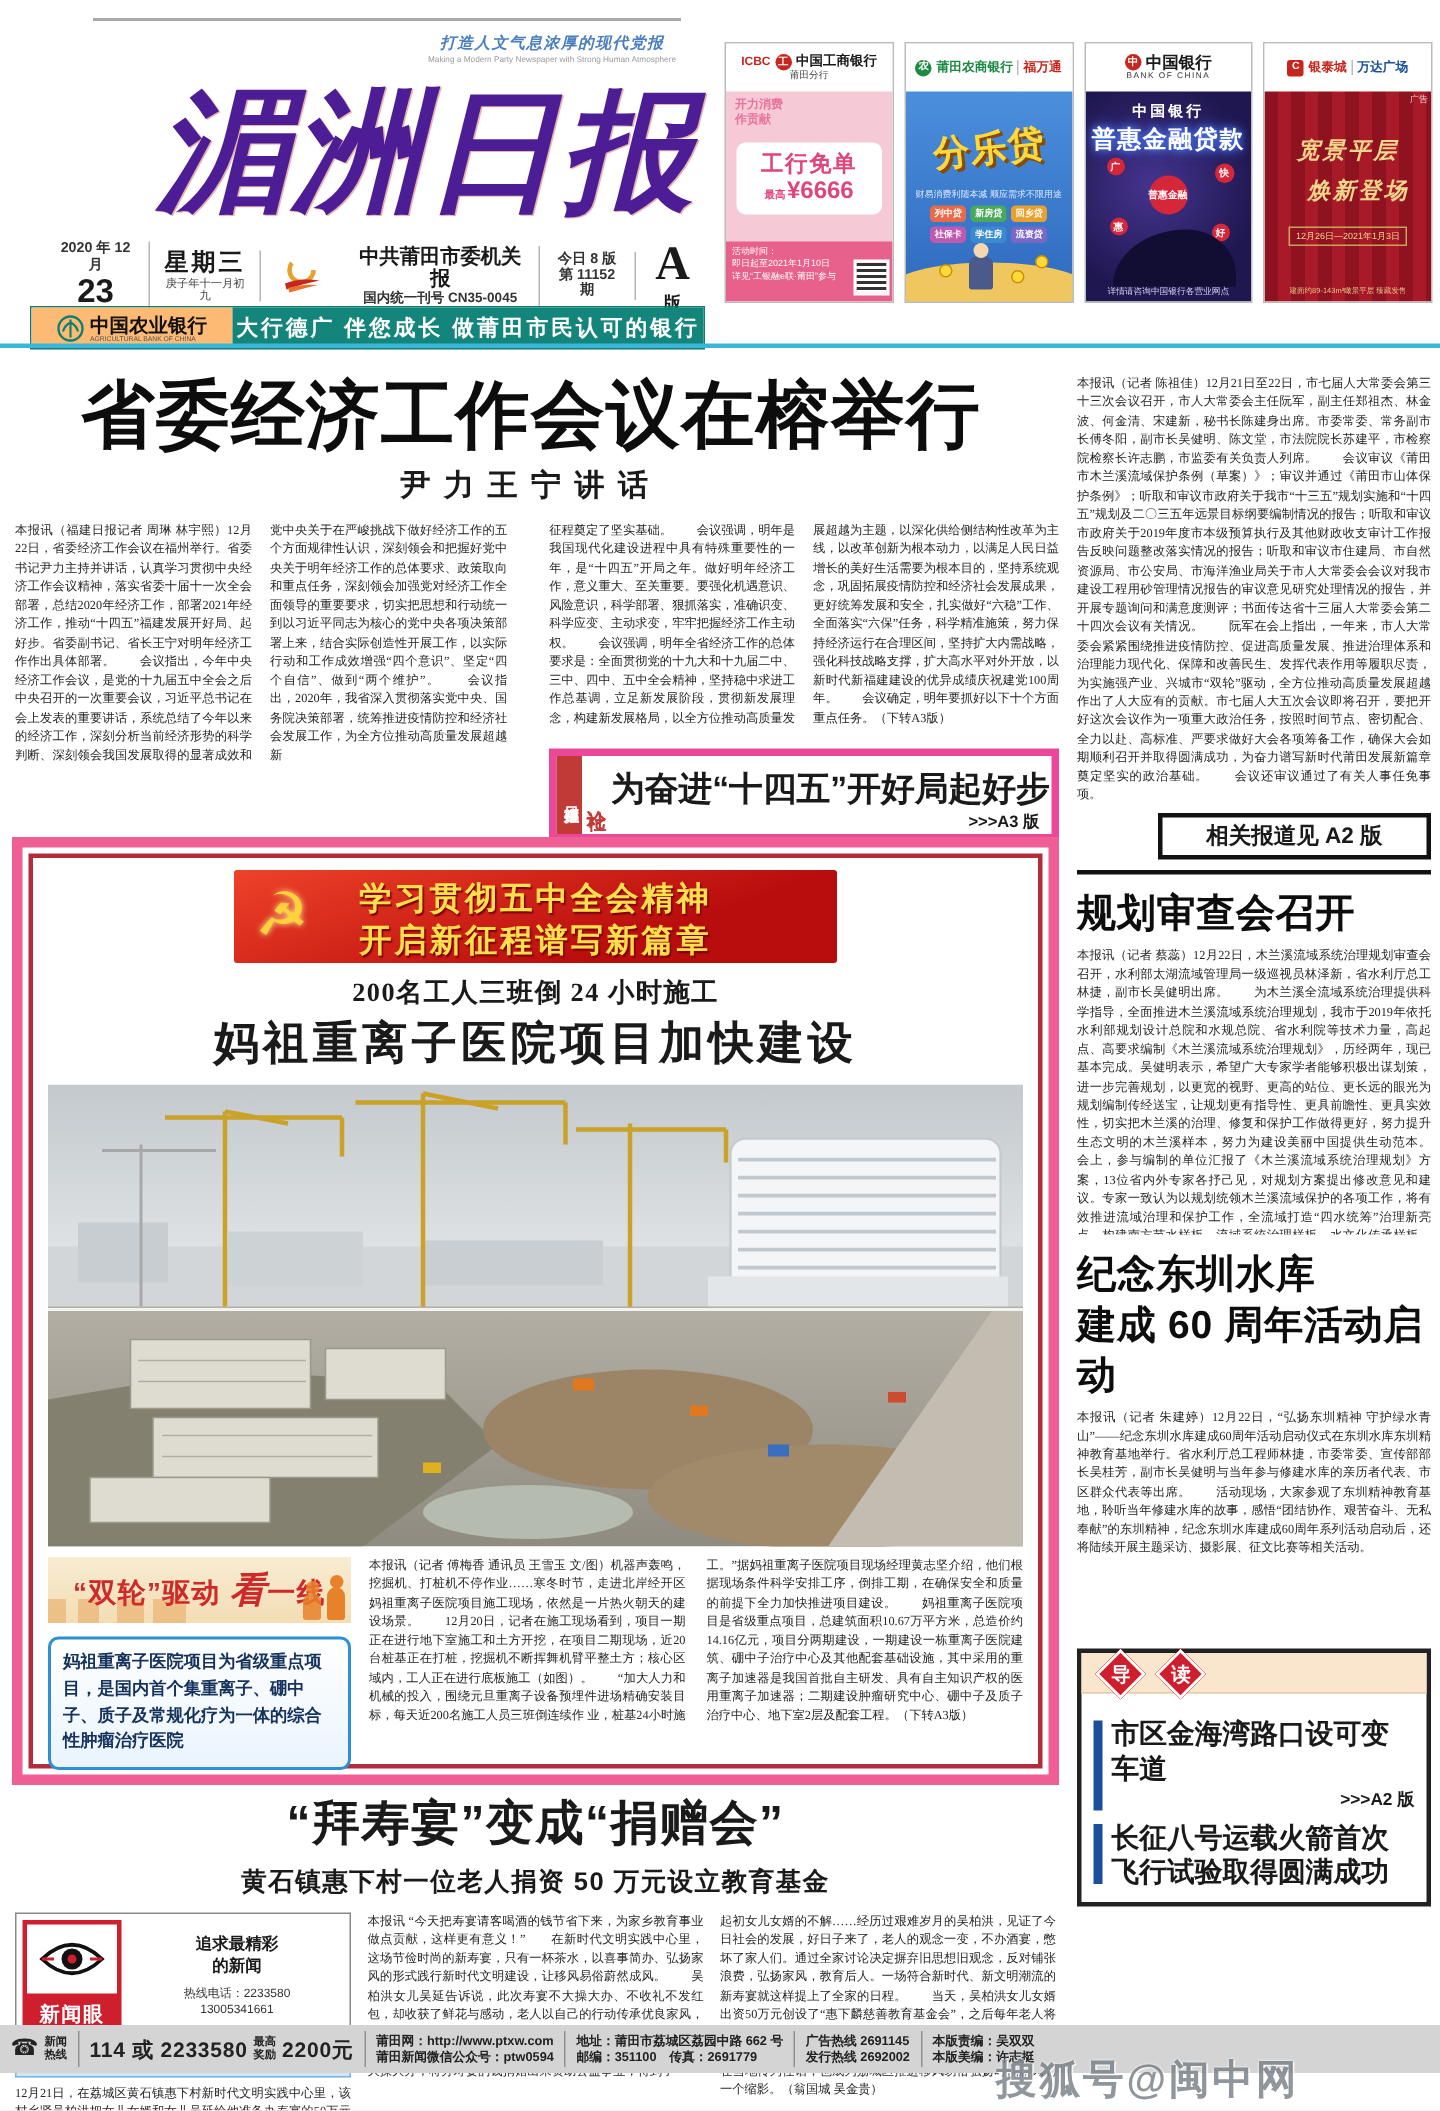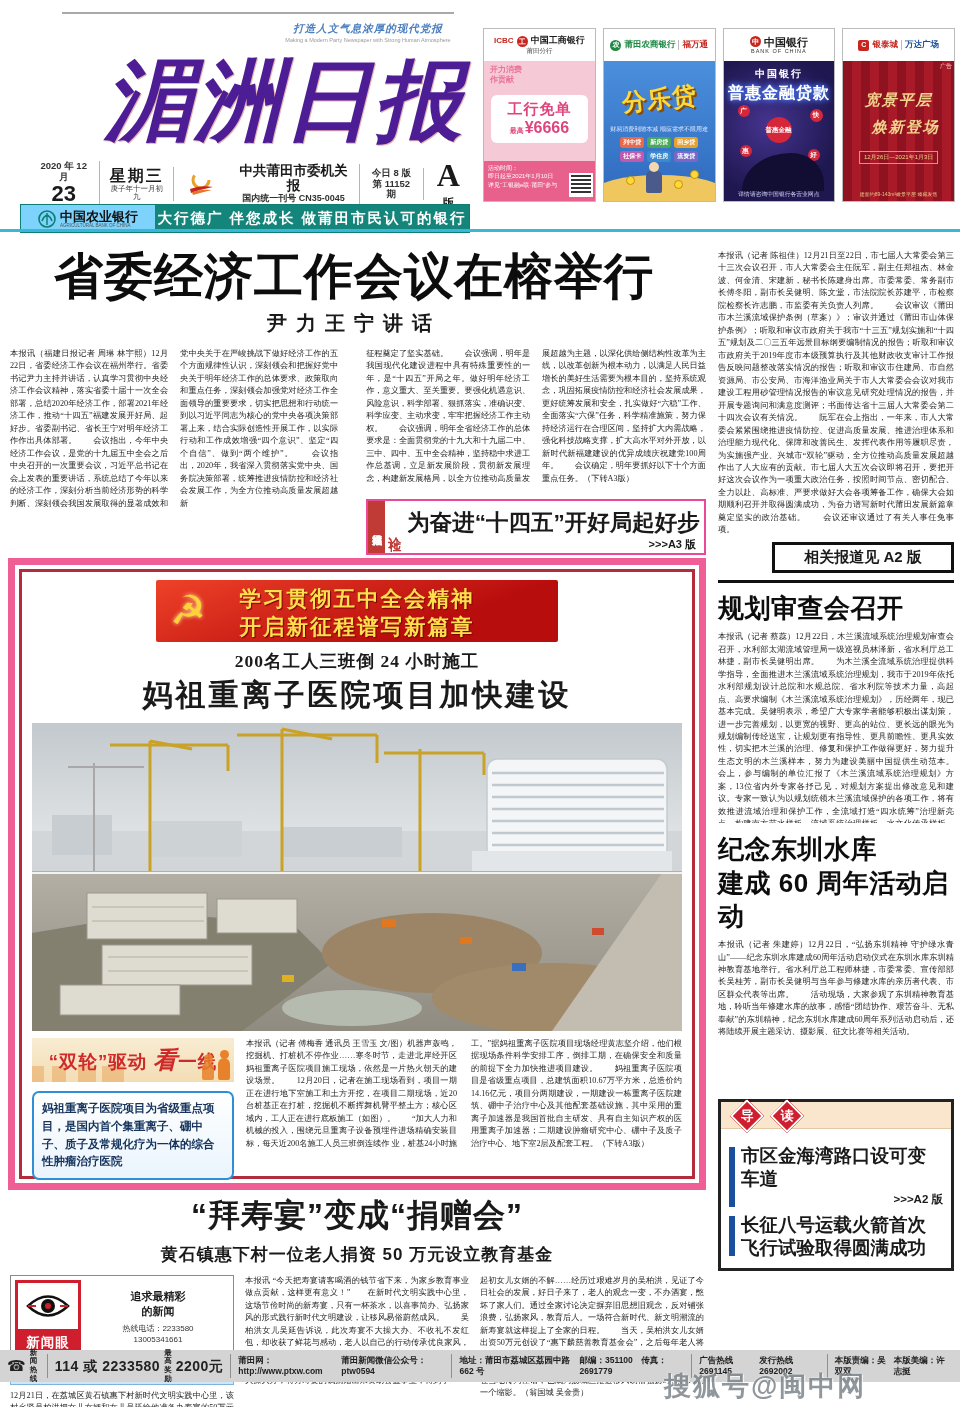--- a/index.html
+++ b/index.html
@@ -23,21 +23,21 @@
   .i-small{font-size:9.5px;font-weight:bold;color:#333;}
   .i-day{font-size:22px;font-weight:900;}
   .i-week{font-size:16px;font-weight:900;letter-spacing:2px;}
   .i-lunar{font-size:7.5px;color:#444;}
   .i-org{font-size:13.5px;font-weight:900;}
   .i-issn{font-size:9px;font-weight:bold;color:#333;}
   .i-ed-a{font-size:32px;font-weight:bold;font-family:"Liberation Serif",serif;}
   .i-ed-b{font-size:12px;font-weight:bold;}
   .phoenix{width:30px;height:30px;margin:0 4px;}
   .bank-strip{left:20px;top:204px;width:448px;height:27px;display:flex;border:1px solid #0e7d72;}
-  .bank-logo-area{width:134px;background:#7dd3fc;display:flex;align-items:center;justify-content:center;gap:4px;}
+  .bank-logo-area{width:134px;background:#fdba74;display:flex;align-items:center;justify-content:center;gap:4px;}
   .bank-name{font-size:13px;font-weight:900;color:#111;line-height:1;}
   .bank-en{font-size:4.5px;color:#555;}
   .bank-slogan{flex:1;background:#14857a;color:#fff;display:flex;align-items:center;justify-content:center;
                font-size:14.5px;font-weight:900;letter-spacing:2px;}
   .cyan-line{left:0;top:229px;width:960px;height:3px;background:#3ab7d8;}
   
   .ads{left:483px;top:28px;width:472px;height:174px;display:flex;gap:7px;}
   .ad{width:111px;border:1px solid #bbb;display:flex;flex-direction:column;overflow:hidden;position:relative;}
   .ad-head{height:32px;background:#fff;display:flex;flex-direction:column;align-items:center;justify-content:center;line-height:1.1;}
   .ad-head-row{display:flex;align-items:center;gap:3px;}
@@ -81,21 +81,21 @@
   .ad4-line{margin-top:10px;font-size:6px;color:#f2d58c;border:1px solid #c9a25a;display:inline-block;padding:1px 4px;}
   .ad4-foot{position:absolute;bottom:3px;left:4px;right:4px;font-size:5px;color:#e7c287;line-height:1.5;}
   
   .lead-hl{left:0;top:244px;width:708px;text-align:center;font-size:49px;font-weight:900;
            letter-spacing:1px;color:#0d0d0d;}
   .lead-sub{left:0;top:310px;width:708px;text-align:center;font-size:20px;font-weight:600;letter-spacing:9px;}
   .lead-wrap{left:10px;top:348px;width:696px;display:flex;gap:28px;}
   .lead-left{width:336px;height:208px;column-count:2;column-gap:12px;}
   .lead-right{width:348px;}
   .lead-right-cols{height:146px;column-count:2;column-gap:12px;}
-  .editorial-box{margin-top:5px;height:52px;border:2px solid #ec4899;display:flex;align-items:stretch;}
+  .editorial-box{margin-top:5px;height:52px;border:5px solid #ec4899;display:flex;align-items:stretch;}
   .ed-l1{width:17px;background:#c03a36;color:#fff;writing-mode:vertical-rl;text-orientation:upright;
          font-size:10px;font-weight:900;display:flex;align-items:center;justify-content:center;}
   .ed-l2{width:18px;color:#c03a36;writing-mode:vertical-rl;text-orientation:upright;font-size:13px;
          font-weight:900;display:flex;align-items:center;justify-content:center;}
   .ed-main{flex:1;position:relative;}
   .ed-title{margin-top:6px;text-align:center;font-size:22.5px;font-weight:900;letter-spacing:0px;}
   .ed-more{position:absolute;right:8px;bottom:1px;font-size:11px;font-weight:900;}
   
   .sidebar{left:718px;top:244px;width:236px;}
   .sb-h{font-size:26px;font-weight:900;line-height:1.28;letter-spacing:0.5px;color:#0d0d0d;}
@@ -159,21 +159,21 @@
          font-weight:900;font-size:11px;text-align:center;padding:2px 0;letter-spacing:1px;}
   .ba-col1 .bodytxt{margin-top:5px;height:46px;}
   .ba-colx{flex:1;height:152px;}
   
   .footer{left:0;top:1350px;width:960px;height:32px;background:#d4d4d4;display:flex;align-items:center;
           font-size:8.5px;color:#222;}
   .f-seg{padding:0 7px;border-right:1px solid #8f8f8f;display:flex;align-items:center;gap:4px;height:24px;line-height:1.3;}
   .f-seg:last-child{border-right:none;}
   .f-stack{display:flex;flex-direction:column;font-size:7.5px;font-weight:900;line-height:1.15;}
   .f-big{font-size:14px;font-weight:900;letter-spacing:0.5px;white-space:nowrap;}
-  .f-lines{display:flex;flex-direction:row;font-weight:bold;}
+  .f-lines{display:flex;flex-direction:column;font-weight:bold;}
   .f-phone{font-size:15px;}
   .watermark{left:664px;top:1368px;font-size:27px;font-weight:900;color:#7d858b;opacity:.85;
              letter-spacing:2px;text-shadow:0 0 2px #fff,1px 1px 0 #fff;}
 </style>
 </head>
 <body>
 
 <div id="page">
 
   <div class="abs topline"></div>

